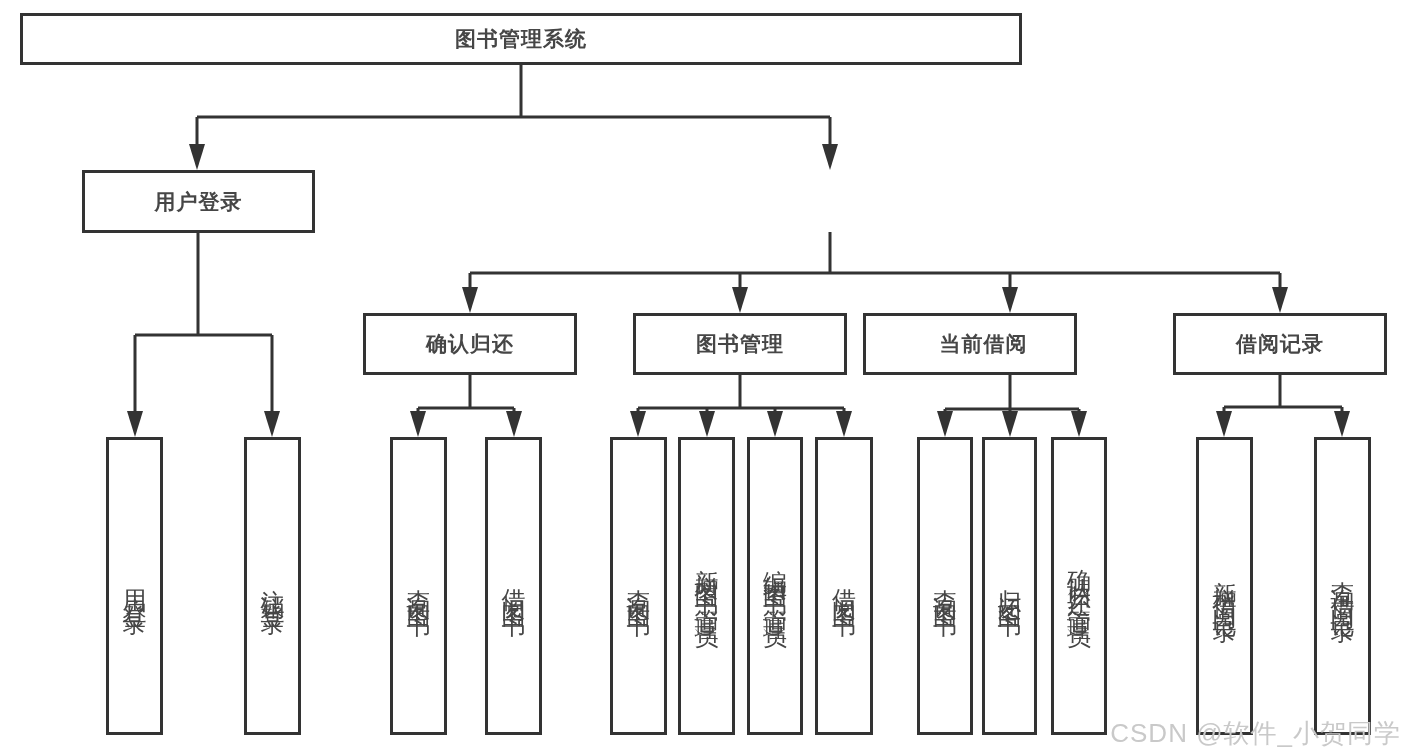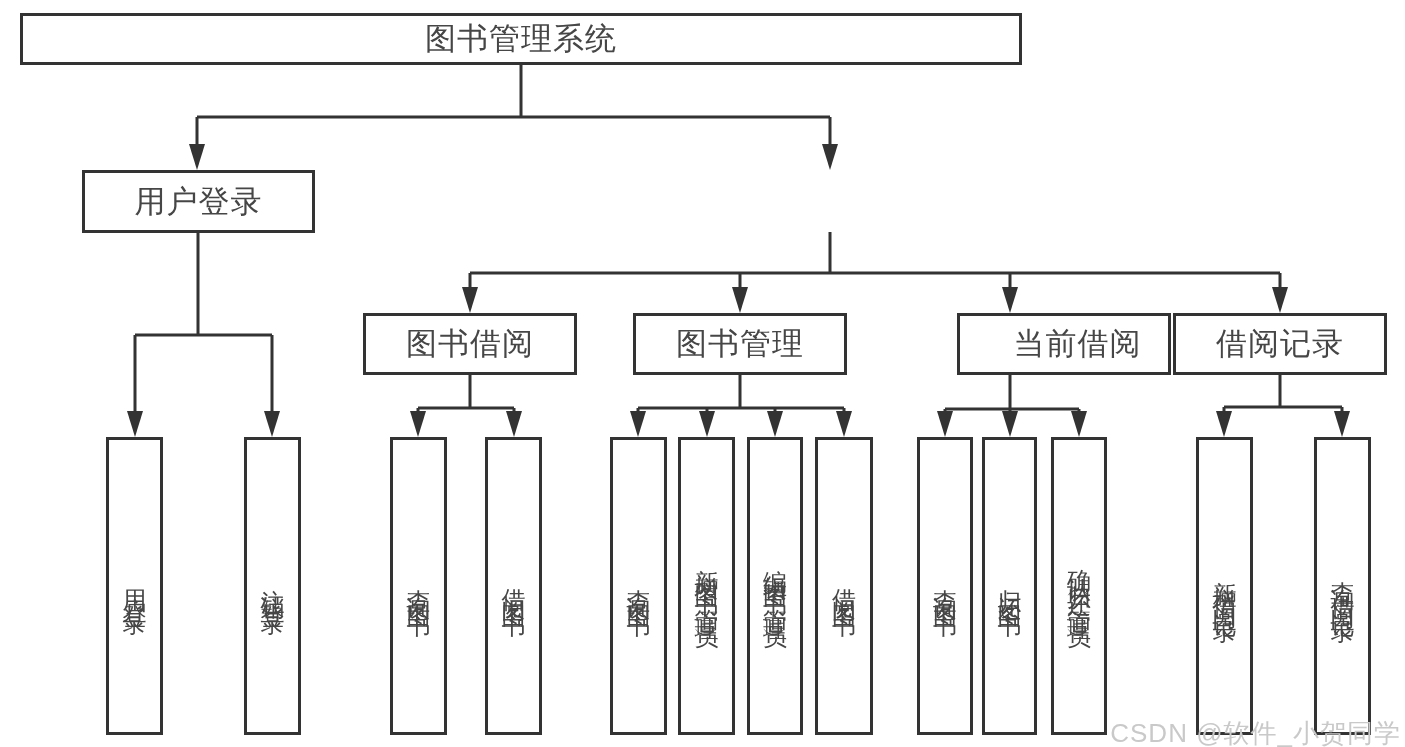--- a/index.html
+++ b/index.html
@@ -21,36 +21,36 @@
     position:absolute;
     box-sizing:border-box;
     border:3px solid var(--line);
     background:#fff;
     display:flex;
     align-items:center;
     justify-content:center;
     z-index:2;
     color:var(--text);
   }
-  .hlabel{font-size:31px;letter-spacing:1px;white-space:nowrap;}
+  .hlabel{font-size:21px;letter-spacing:1px;white-space:nowrap;font-weight:bold;}
   .leaf .vtext{
     writing-mode:vertical-rl;
     font-size:24px;
     letter-spacing:8px;
     line-height:1;
     color:var(--text);
   }
   
   .root{left:20px;top:13px;width:1002px;height:52px;}
   
   .b-user{left:82px;top:170px;width:233px;height:63px;}
   .b-book{left:712px;top:169px;width:235px;height:63px;}
   
   .m{top:313px;width:214px;height:62px;}
-  .m0{left:363px;} .m1{left:633px;} .m2{left:957px;padding-left:27px;} .m3{left:1173px;}
+  .m0{left:363px;} .m1{left:633px;} .m2{left:863px;padding-left:27px;} .m3{left:1173px;}
   
   .leaf{top:437px;height:298px;width:57px;}
   .lf0{left:106px;} .lf1{left:244px;}
   .lf2{left:390px;} .lf3{left:485px;}
   .lf4{left:610px;} .lf5{left:678px;} .lf6{left:747px;width:56px;} .lf7{left:815px;width:58px;}
   .lf8{left:917px;width:56px;} .lf9{left:982px;width:55px;} .lf10{left:1051px;width:56px;}
   .lf11{left:1196px;} .lf12{left:1314px;}
   .watermark{
     position:absolute;
     right:4px;top:716px;
@@ -108,21 +108,21 @@
 
   <div class="node root">
     <span class="hlabel">图书管理系统</span>
   </div>
 
   <div class="node b-user">
     <span class="hlabel">用户登录</span>
   </div>
 
   <div class="node m m0">
-    <span class="hlabel">图书借阅</span>
+    <span class="hlabel">确认归还</span>
   </div>
   <div class="node m m1">
     <span class="hlabel">图书管理</span>
   </div>
   <div class="node m m2">
     <span class="hlabel">当前借阅</span>
   </div>
   <div class="node m m3">
     <span class="hlabel">借阅记录</span>
   </div>

